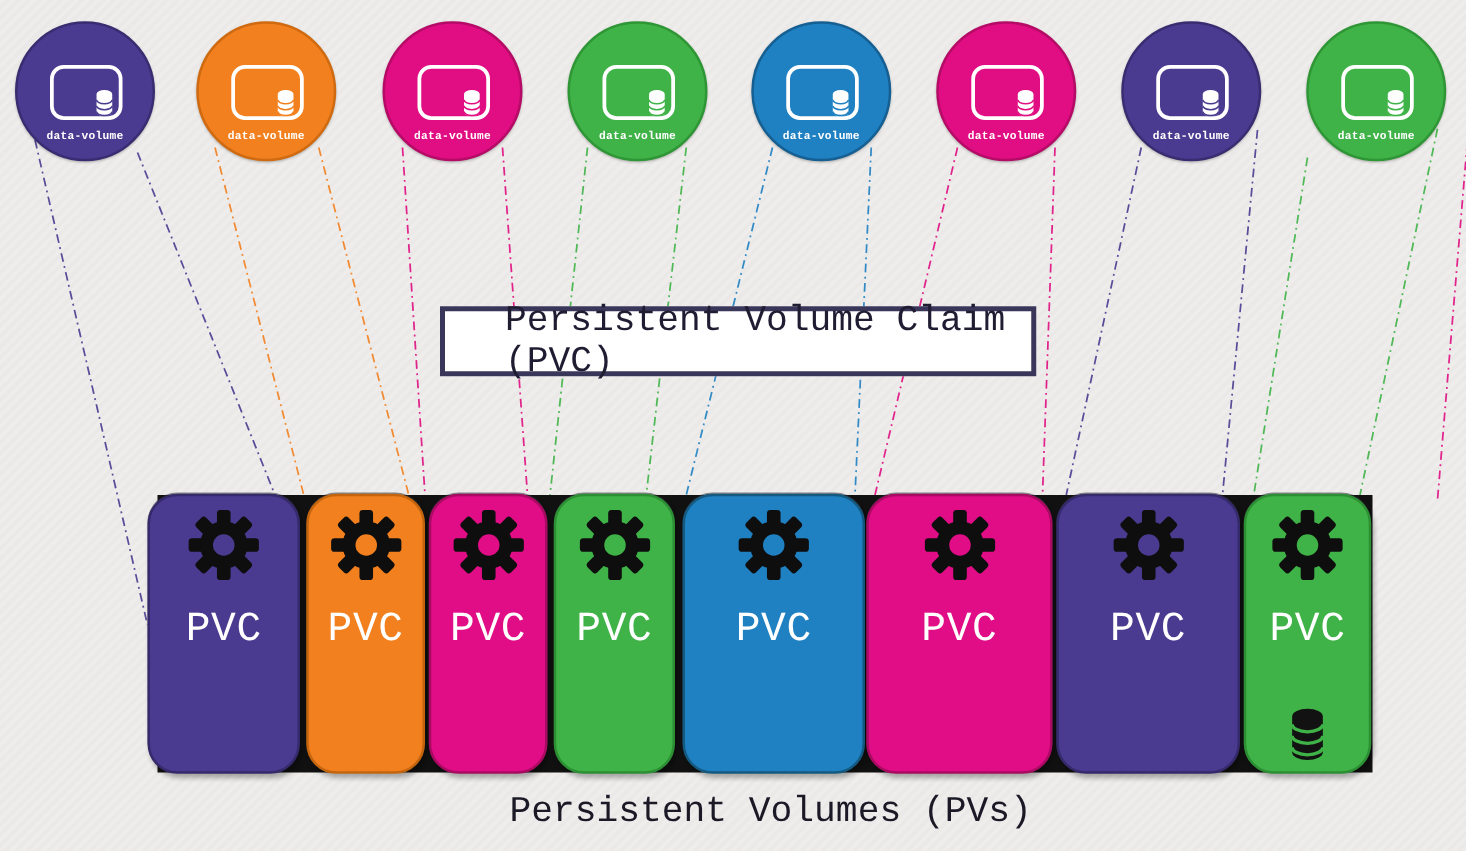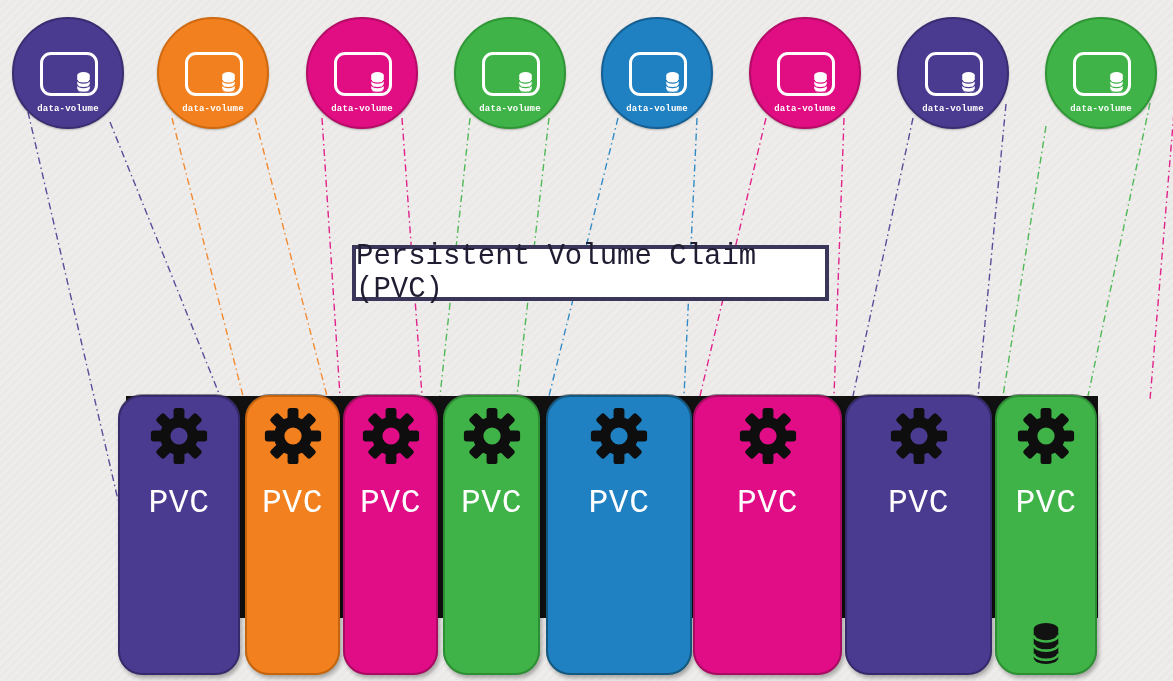--- a/index.html
+++ b/index.html
@@ -22,33 +22,33 @@
     position:absolute;left:26px;top:33px;width:58px;height:44px;box-sizing:border-box;
     border:3px solid #fff;border-radius:11px;
   }
   .db-s{position:absolute;right:3px;bottom:-1px;width:17px;height:23px;display:block;}
   .vol-label{
     position:absolute;left:0;top:85px;width:100%;text-align:center;
     color:#fff;font-size:9px;font-weight:bold;letter-spacing:.2px;
   }
   
   .card{
-    position:absolute;top:395px;height:280px;box-sizing:border-box;z-index:3;
+    position:absolute;top:395px;height:224px;box-sizing:border-box;z-index:3;
     border-radius:24px;border:2px solid;color:#444;
     box-shadow:0 -1px 0 rgba(50,50,60,.55), 2px 3px 4px rgba(0,0,0,.3);
   }
   .gear{display:block;width:58px;height:58px;margin:10px auto 0 auto;}
   .pvc-label{margin-top:20px;text-align:center;color:#fff;font-size:33px;letter-spacing:.5px;}
   .db-b{position:absolute;left:50%;transform:translateX(-50%);bottom:7px;width:33px;height:45px;display:block;}
   
   .title-box{
     position:absolute;left:352px;top:245px;width:477px;height:56px;z-index:4;
     box-sizing:border-box;border:4px solid;display:flex;align-items:center;justify-content:center;
   }
-  .title-box span{font-size:29px;}
+  .title-box span{font-size:29px;margin-left:48px;}
   .footer-label{
     position:absolute;left:60px;top:633px;width:1113px;z-index:2;
     text-align:center;font-size:29px;
   }
   .defs-holder{position:absolute;width:0;height:0;overflow:hidden;}
 </style>
 </head>
 <body>
 
 <div class="stage" style="background-color: rgb(237, 236, 234); font-family: Liberation Mono, monospace;">
@@ -212,14 +212,15 @@
     <div class="pvc-label">PVC</div>
     <svg class="db-b">
         <use href="#db-dark"></use>
       </svg>
   </div>
 
   <div class="title-box" style="background: rgb(255, 255, 255); border-color: rgb(58, 54, 89); color: rgb(32, 29, 51);">
     <span>Persistent Volume Claim (PVC)</span>
   </div>
 
+  <div class="footer-label" style="color: rgb(27, 25, 38);">Persistent Volumes (PVs)</div>
 
 </div>
 
 </body></html>

